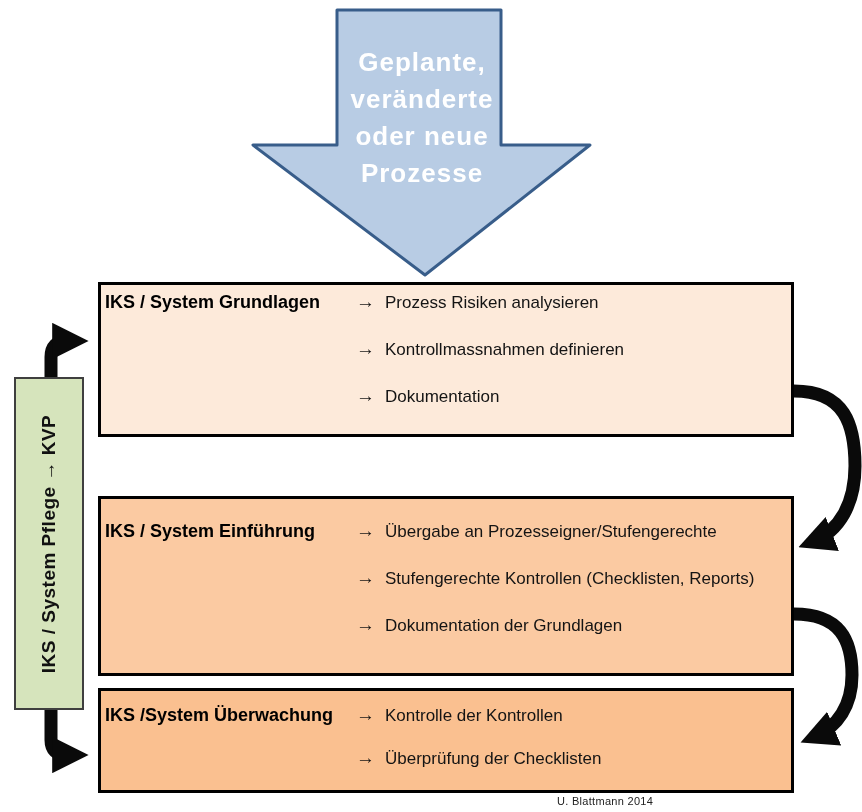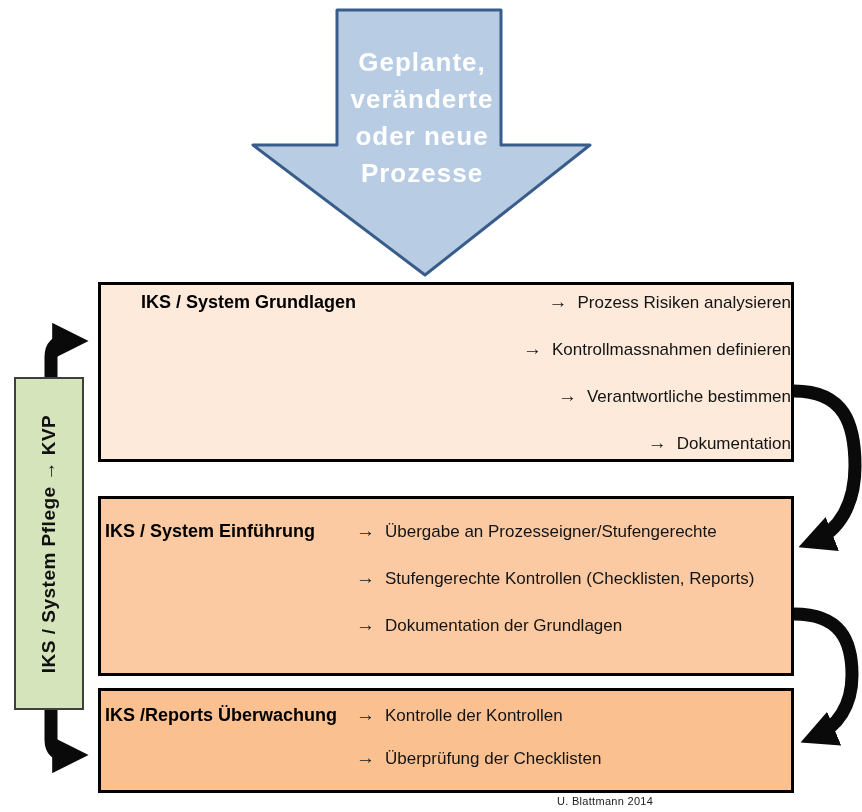--- a/index.html
+++ b/index.html
@@ -18,21 +18,21 @@
     position:absolute;left:98px;width:696px;border:3px solid #000000;
     box-sizing:border-box;display:flex;color:#141414;
   }
   .box .title{
     font-weight:bold;font-size:18px;color:#000000;width:255px;
     padding-left:4px;box-sizing:border-box;flex:0 0 auto;line-height:20px;
   }
   .box .items{flex:1 1 auto;}
   .item{font-size:17px;line-height:20px;white-space:nowrap;}
   .item .arr{display:inline-block;margin-right:10px;font-size:19px;}
-  .box1{top:282px;height:180px;background:#fdeada;text-align:right;}
+  .box1{top:282px;height:155px;background:#fdeada;}
   .box1 .title,.box1 .items{padding-top:7px;}
   .box1 .item{margin-bottom:26px;}
   .box2{top:496px;height:180px;background:#fbcaa2;}
   .box2 .title,.box2 .items{padding-top:22px;}
   .box2 .item{margin-bottom:26px;}
   .box3{top:688px;height:105px;background:#fac090;}
   .box3 .title,.box3 .items{padding-top:14px;}
   .box3 .item{margin-bottom:22px;}
   
   .vbox{
@@ -86,23 +86,20 @@
   <div class="box box1">
     <div class="title">IKS / System Grundlagen</div>
     <div class="items">
       <div class="item">
         <span class="arr">→</span><span>Prozess Risiken analysieren</span>
       </div>
       <div class="item">
         <span class="arr">→</span><span>Kontrollmassnahmen definieren</span>
       </div>
       <div class="item">
-        <span class="arr">→</span><span>Verantwortliche bestimmen</span>
-      </div>
-      <div class="item">
         <span class="arr">→</span><span>Dokumentation</span>
       </div>
     </div>
   </div>
 
   <div class="box box2">
     <div class="title">IKS / System Einführung</div>
     <div class="items">
       <div class="item">
         <span class="arr">→</span><span>Übergabe an Prozesseigner/Stufengerechte</span>
@@ -110,21 +107,21 @@
       <div class="item">
         <span class="arr">→</span><span>Stufengerechte Kontrollen (Checklisten, Reports)</span>
       </div>
       <div class="item">
         <span class="arr">→</span><span>Dokumentation der Grundlagen</span>
       </div>
     </div>
   </div>
 
   <div class="box box3">
-    <div class="title">IKS /Reports Überwachung</div>
+    <div class="title">IKS /System Überwachung</div>
     <div class="items">
       <div class="item">
         <span class="arr">→</span><span>Kontrolle der Kontrollen</span>
       </div>
       <div class="item">
         <span class="arr">→</span><span>Überprüfung der Checklisten</span>
       </div>
     </div>
   </div>
 

